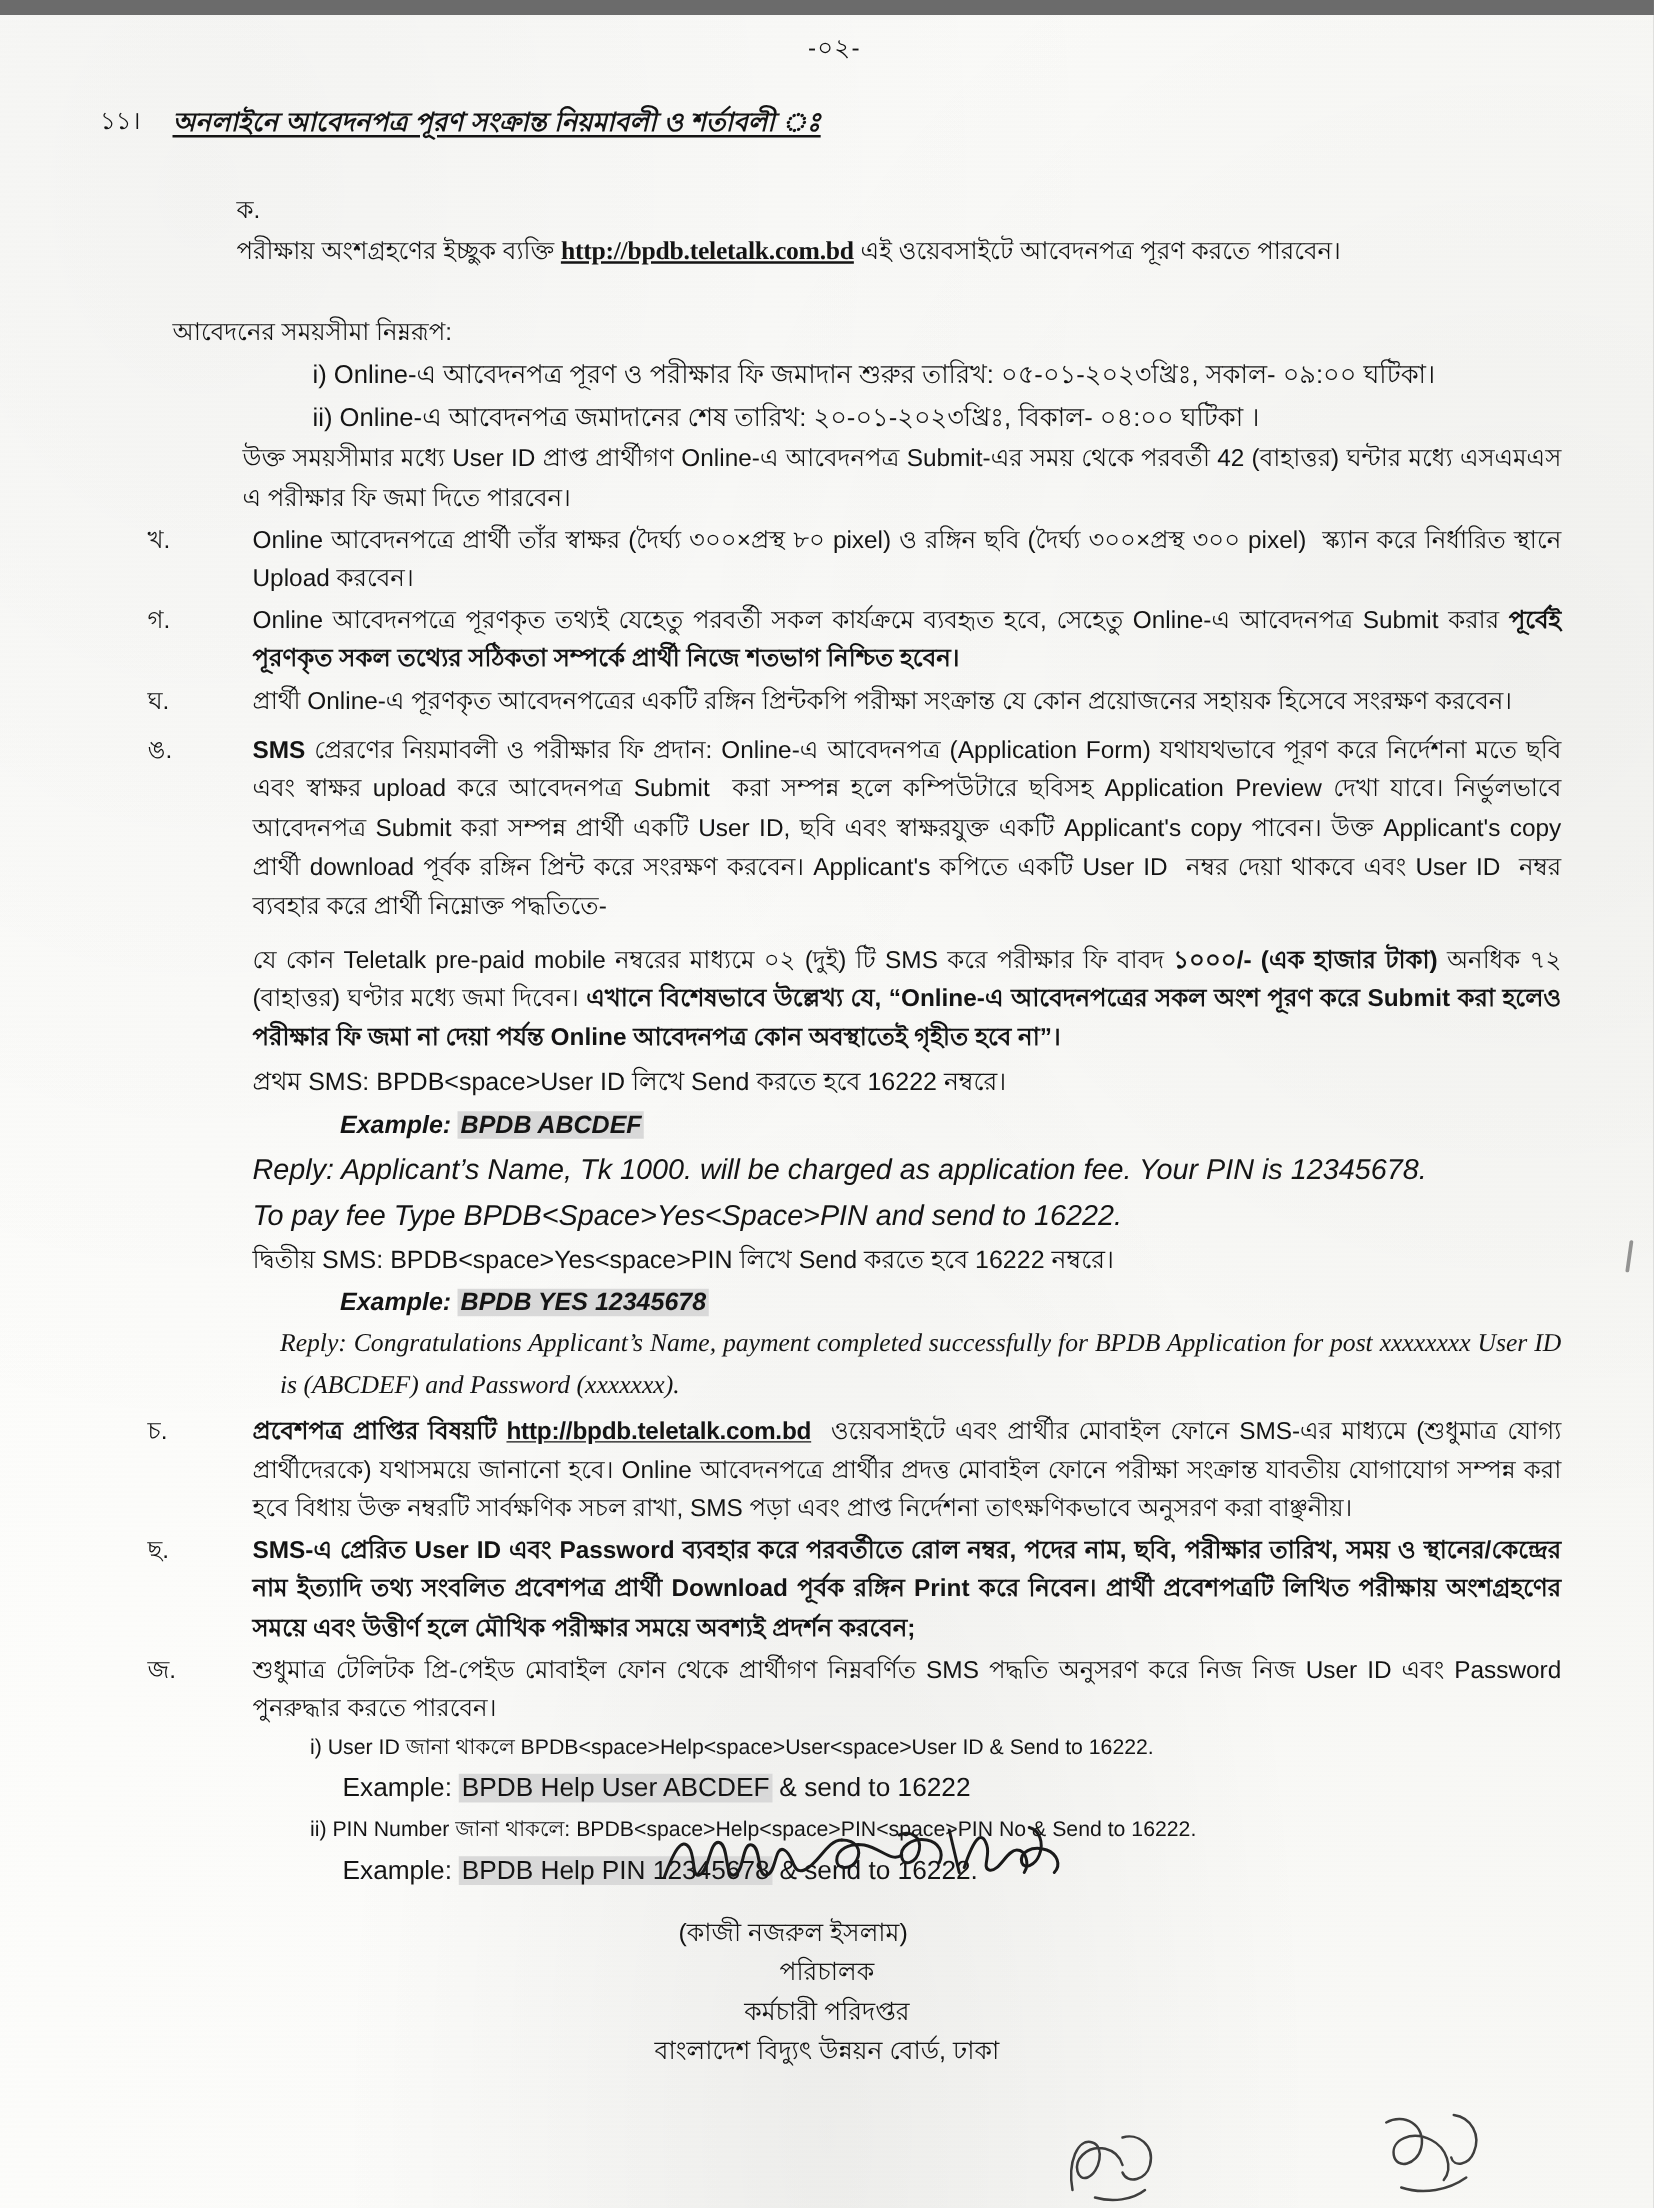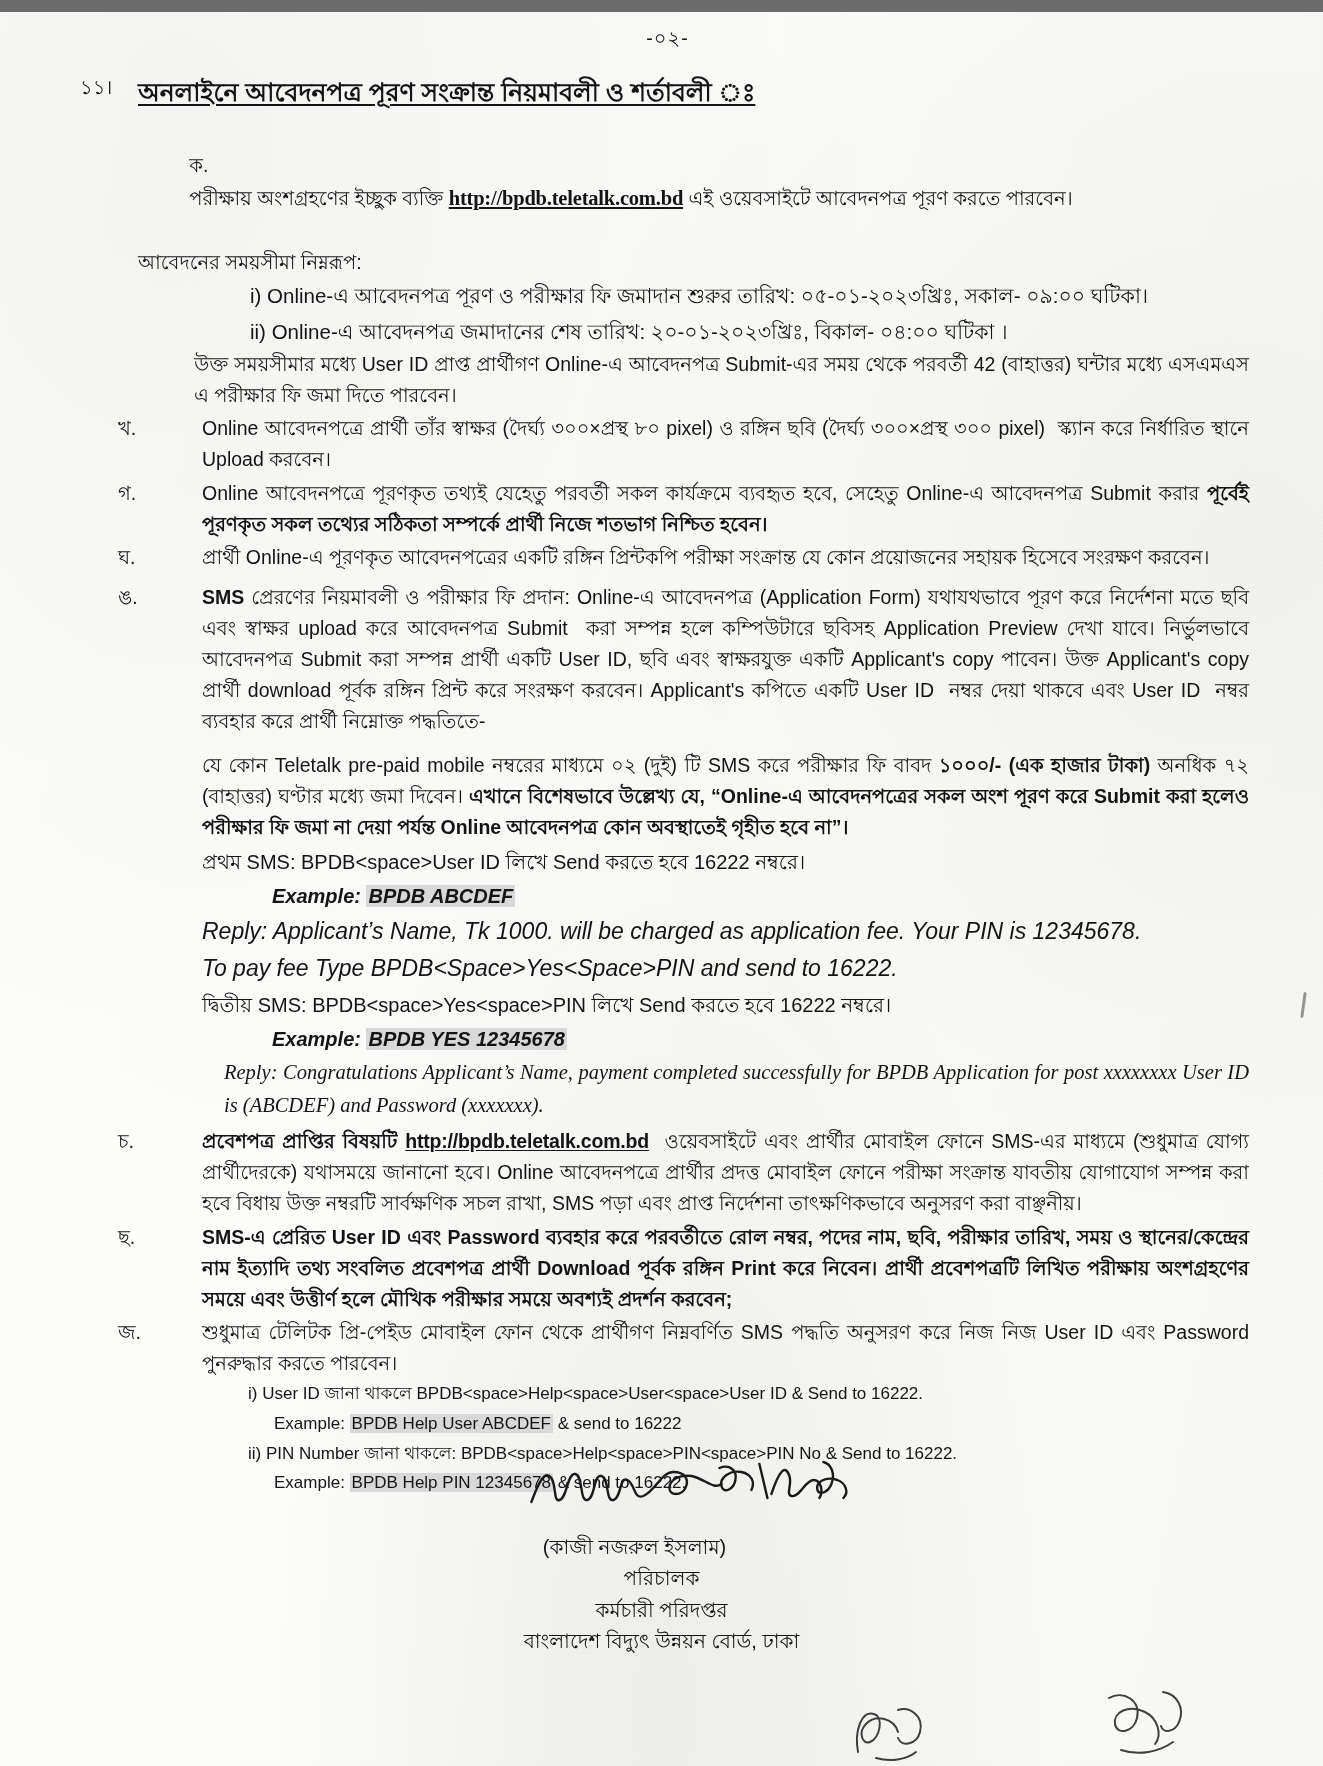--- a/index.html
+++ b/index.html
@@ -39,21 +39,21 @@
     left: 0;
     width: 100%;
     text-align: center;
     font-size: 21px;
     letter-spacing: 1px;
     transform: translateX(6px);
   }
 
   .content {
     position: absolute;
-    top: 60px;
+    top: 70px;
     left: 74px;
     width: 1175px;
   }
 
   
   .row {
     display: flex;
     align-items: flex-start;
     width: 100%;
   }
@@ -71,24 +71,25 @@
     line-height: 1.60;
     text-align: justify;
     text-justify: inter-word;
     white-space: pre-wrap;
   }
   .ln.nojust { text-align: left; }
 
   .bn { font-family: "Liberation Sans", "DejaVu Sans", sans-serif; font-size: 19.5px; }
 
   .heading {
-    font-size: 25px;
+    font-size: 21px;
     font-weight: 700;
     text-decoration: underline;
     text-underline-offset: 3px;
+    font-style: italic;
   }
 
   .b   { font-weight: 700; }
 
   .url {
     font-weight: 700;
     text-decoration: underline;
     text-underline-offset: 2px;
     letter-spacing: -0.2px;
   }
@@ -122,21 +123,21 @@
   .reply-serif {
     font-style: italic;
     font-size: 20.5px;
     line-height: 1.62;
     text-align: justify;
   }
 
   .sms-line { font-size: 20px; line-height: 1.7; }
 
   .sub-roman { padding-left: 46px; font-size: 17px; line-height: 1.74; }
-  .sub-example { padding-left: 72px; font-size: 17px; line-height: 1.74; }
+  .sub-example { padding-left: 72px; font-size: 21px; line-height: 1.74; }
 
   
   .sig-block {
     position: absolute;
     left: 0;
     right: 0;
     bottom: 120px;
     text-align: center;
   }
   .sig-wrap {

